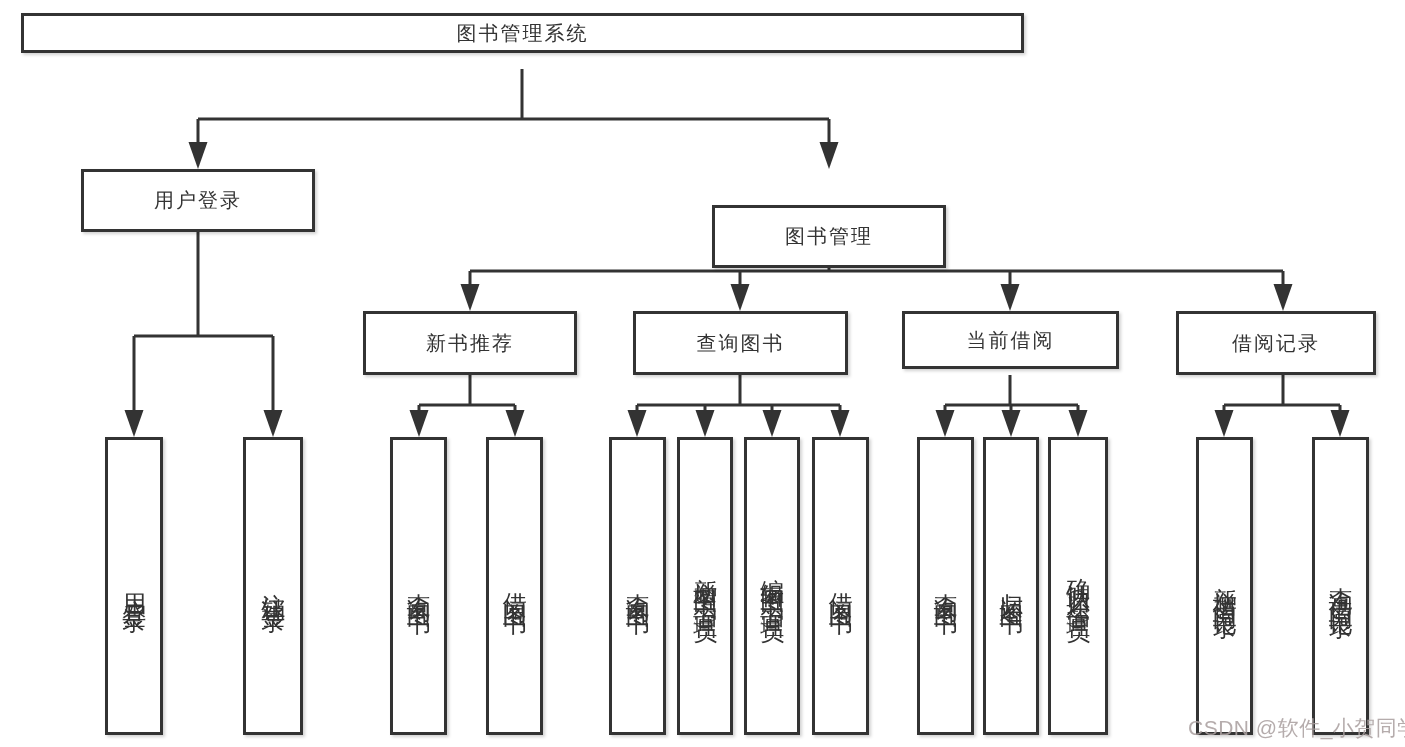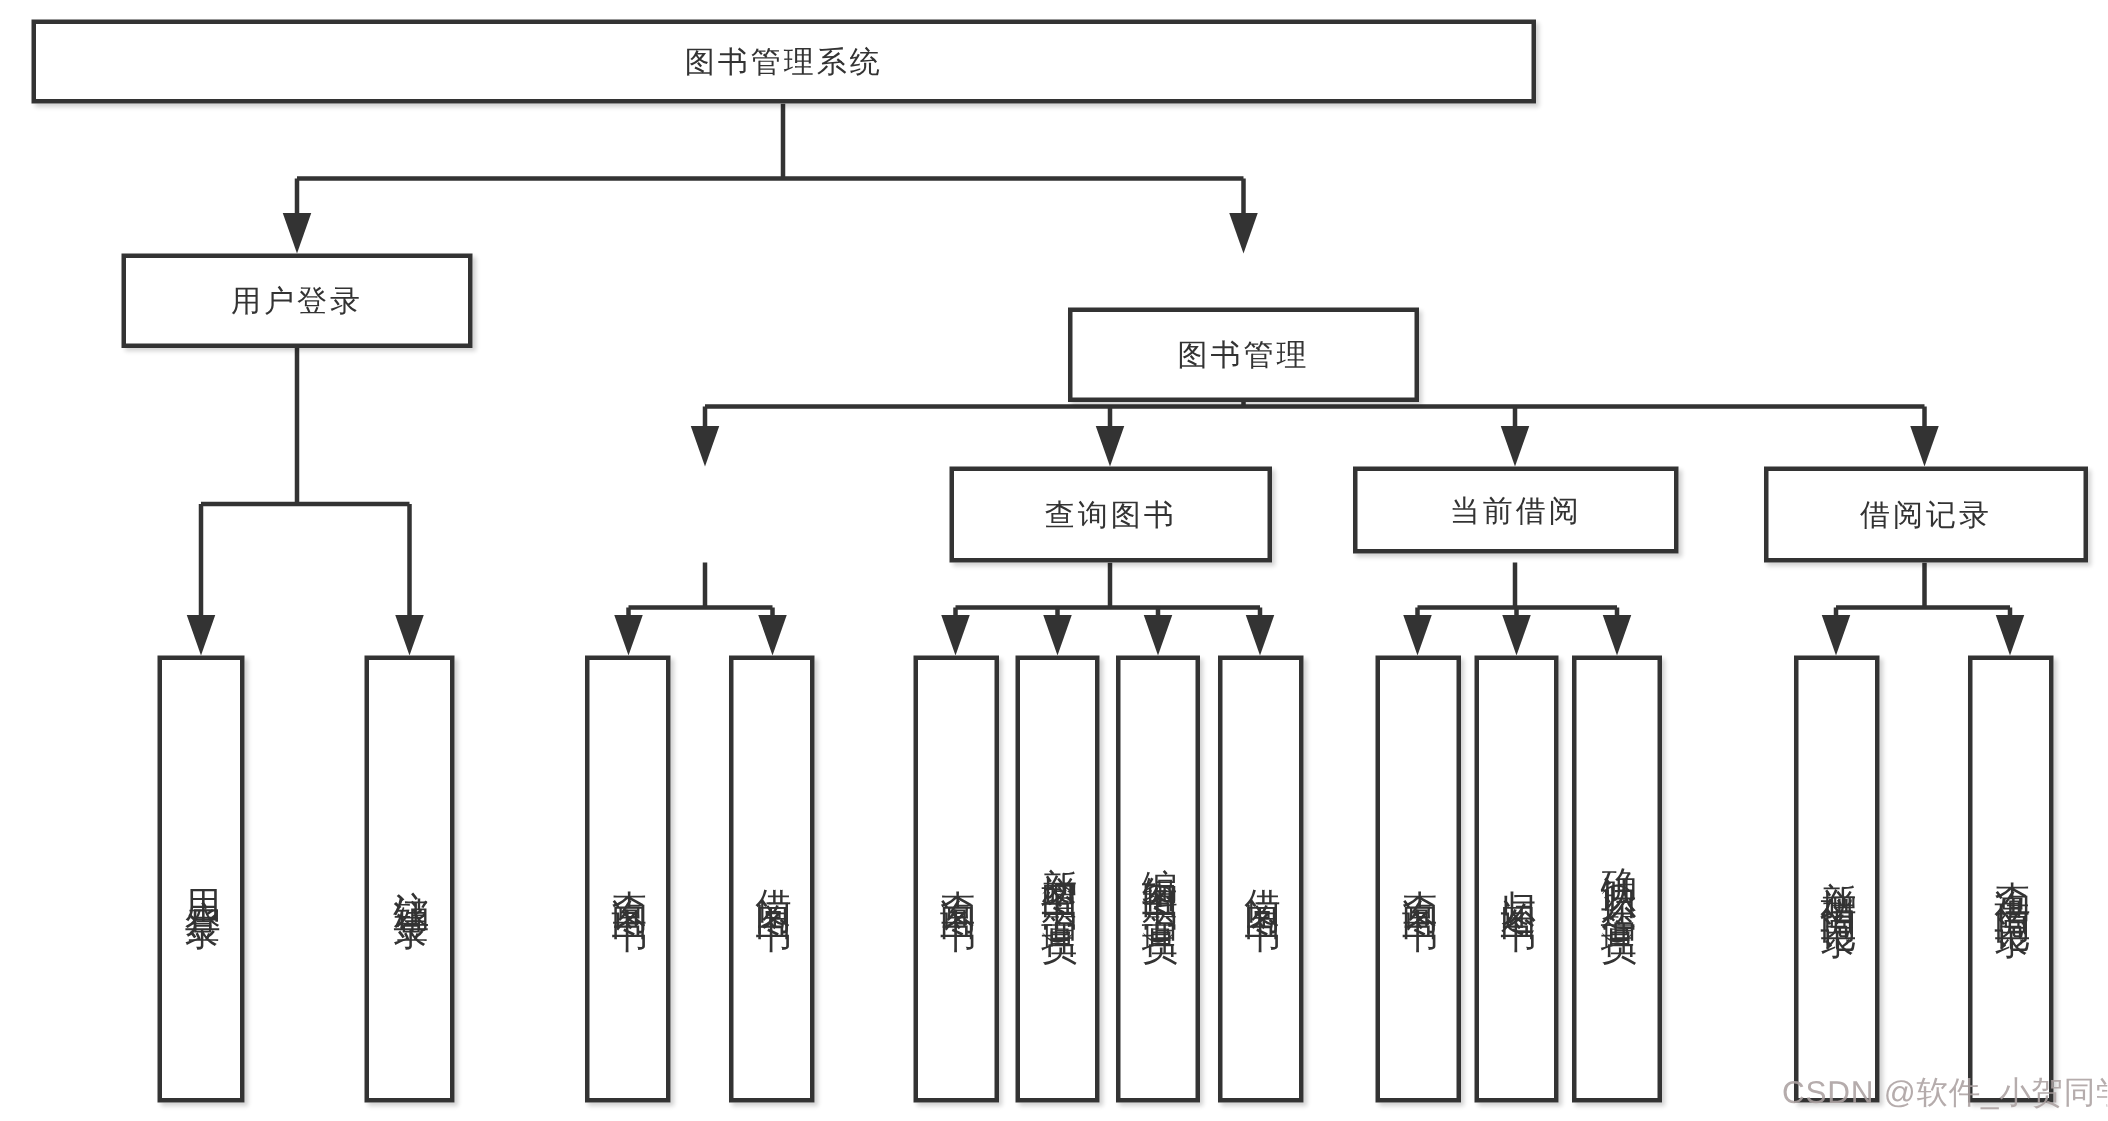--- a/index.html
+++ b/index.html
@@ -99,38 +99,41 @@
       <polygon points="762.5,410 781.5,410 772,437"></polygon>
       <polygon points="830.5,410 849.5,410 840,437"></polygon>
       <polygon points="935.5,410 954.5,410 945,437"></polygon>
       <polygon points="1001.5,410 1020.5,410 1011,437"></polygon>
       <polygon points="1068.5,410 1087.5,410 1078,437"></polygon>
       <polygon points="1214.5,410 1233.5,410 1224,437"></polygon>
       <polygon points="1330.5,410 1349.5,410 1340,437"></polygon>
     </g>
   </svg>
 
-  <div class="box h" style="left:21px; top:13px; width:1003px; height:56px;">
+  <div class="box h" style="left:21px; top:13px; width:1003px; height:40px;">
     <span>图书管理系统</span>
   </div>
 
   <div class="box h" style="left:81px; top:169px; width:234px; height:63px;">
     <span>用户登录</span>
   </div>
   <div class="box h" style="left:712px; top:169px; width:234px; height:63px;margin-top:36px;">
     <span>图书管理</span>
   </div>
 
+  <div class="box h" style="left:363px; top:311px; width:214px; height:64px;">
+    <span>新书推荐</span>
+  </div>
   <div class="box h" style="left:633px; top:311px; width:215px; height:64px;">
     <span>查询图书</span>
   </div>
   <div class="box h" style="left:902px; top:311px; width:217px; height:58px;">
     <span>当前借阅</span>
   </div>
-  <div class="box h" style="left:1176px; top:311px; width:216px; height:64px;">
+  <div class="box h" style="left:1176px; top:311px; width:200px; height:64px;">
     <span>借阅记录</span>
   </div>
 
   <div class="box v" style="left:105px; top:437px; width:58px; height:298px;">
     <span>用户登录</span>
   </div>
   <div class="box v" style="left:243px; top:437px; width:60px; height:298px;">
     <span>注销登录</span>
   </div>
 

